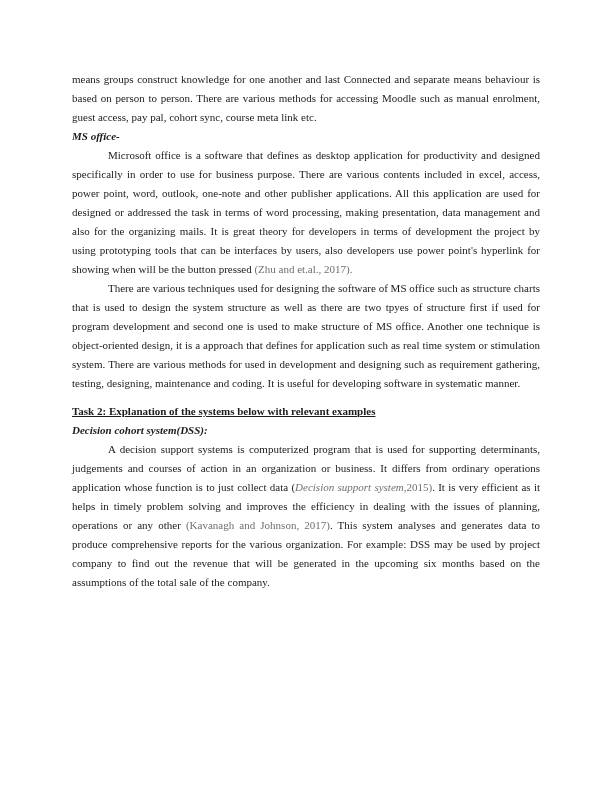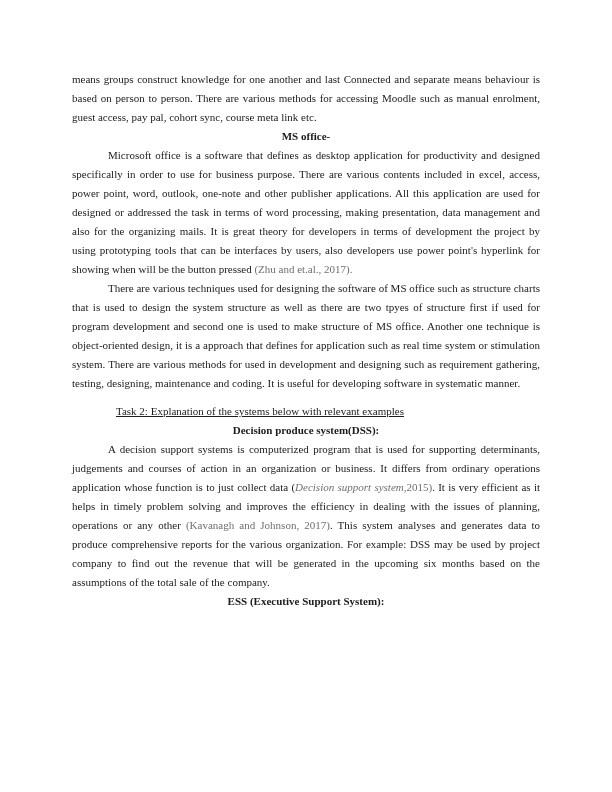--- a/index.html
+++ b/index.html
@@ -22,26 +22,26 @@
     overflow: hidden;
   }
   p { margin: 0; }
   .para {
     text-align: justify;
     text-indent: 36px;
   }
   .para.no-indent { text-indent: 0; }
   .heading {
     font-weight: bold;
-    text-align: center;
+    text-align: left;
+    font-style: italic;
   }
   .heading-underline {
-    font-weight: normal;
+    font-weight: bold;
     text-align: left;
-    margin-left: 44px;
   }
   .heading-underline .u { text-decoration: underline; }
   .gap-above { margin-top: 9px; }
   .bold { font-weight: normal; }
   .italic { font-style: italic; }
   .citation { color: var(--citation, #6f6f6f); font-family: Liberation Serif, serif; }
 </style>
 </head>
 <body>
 
@@ -50,19 +50,18 @@
   <p class="para no-indent"><span>means  groups construct knowledge for one another and last Connected and separate means behaviour is based on person to person. There are various methods for accessing Moodle such as manual enrolment, guest access, pay pal, cohort sync, course meta link etc.</span></p>
 
   <p class="heading"><span>MS office-</span></p>
 
   <p class="para"><span>Microsoft office is a software that defines as desktop application for productivity and designed specifically in order to use for business purpose. There are various contents included in excel, access, power point, word, outlook, one-note and other publisher applications. All this application are used for designed or addressed the task in terms of word processing, making presentation, data management and also for the organizing mails. It is great theory for developers in terms of development the project by using prototyping tools that can be interfaces by users, also developers use power point's hyperlink for showing when will be the button pressed </span><span class="citation">(Zhu and et.al., 2017).</span></p>
 
   <p class="para"><span>There are various techniques used for designing the software of MS office such as </span><span class="bold">structure charts</span><span> that is used to design the system structure as well as there are two tpyes of structure first if used for program development and second one is used to make structure of MS office. Another one technique is </span><span class="bold">object-oriented design,</span><span> it is a approach that defines for application such as real time system or stimulation system. There are various methods for used in development and designing such as requirement gathering, testing, designing, maintenance and coding. It is useful for developing software in systematic manner.</span></p>
 
   <p class="heading-underline gap-above"><span class="u">Task 2: Explanation of the systems below with relevant examples </span></p>
 
-  <p class="heading"><span>Decision produce system(DSS):</span></p>
+  <p class="heading"><span>Decision cohort system(DSS):</span></p>
 
   <p class="para"><span>A decision support systems is computerized program that is used  for supporting determinants, judgements and courses of action in an organization or business. It differs from ordinary operations application whose function is to  just collect data (</span><span class="italic citation">Decision support system</span><span class="citation">,2015)</span><span>. It is very efficient as it helps in timely problem solving and improves the efficiency in dealing with the issues of planning, operations or any other </span><span class="citation">(Kavanagh  and Johnson, 2017)</span><span>. This system analyses and generates data to produce comprehensive reports for the various organization. For example: DSS may be used by project company to  find out the revenue that will be  generated  in the upcoming six months based on the assumptions of the total sale of the company.</span></p>
 
-  <p class="heading"><span>ESS (Executive Support System):</span></p>
 
 </div>
 
 </body></html>

